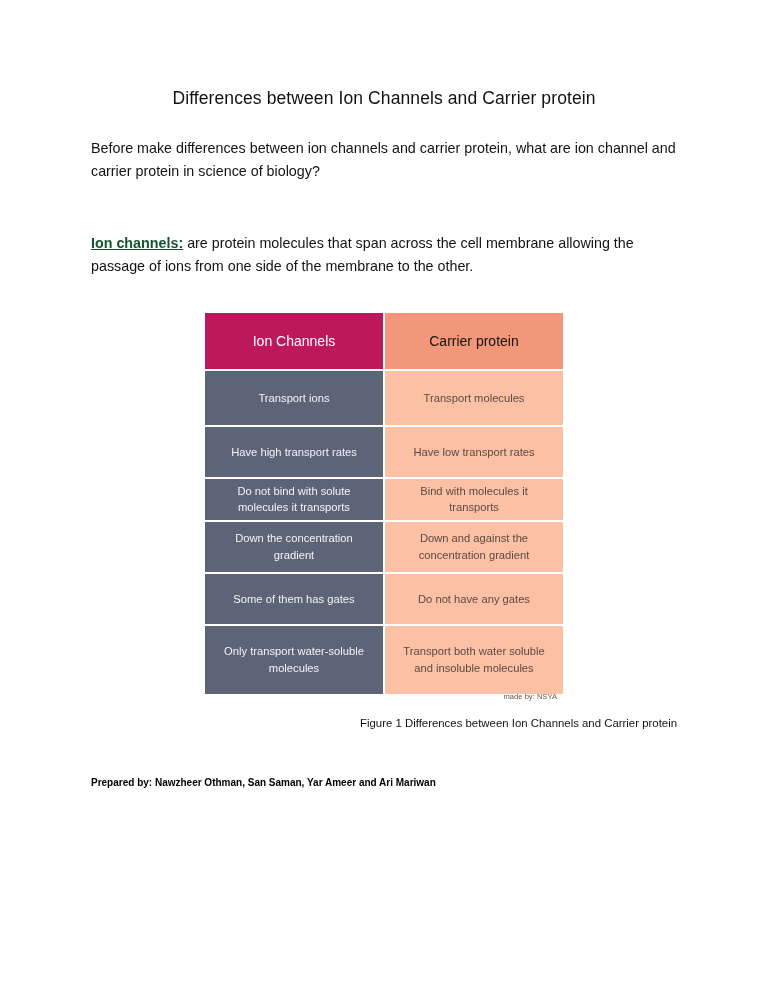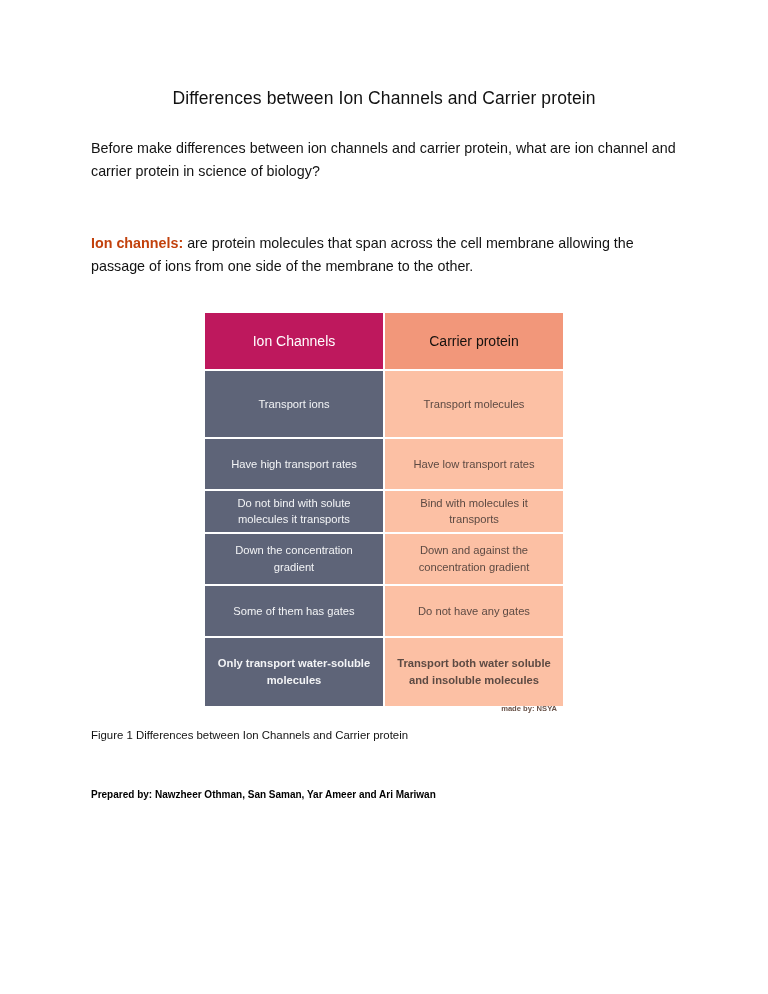--- a/index.html
+++ b/index.html
@@ -37,21 +37,22 @@
     line-height: 1.63;
     color: #131313;
     margin: 0;
     text-align: left;
   }
   .para-intro { margin-top: 28px; }
   .para-def-1 { margin-top: 48px; }
   .para-def-2 { margin-top: 46px; }
   .lead {
     font-weight: bold;
-    color: #c2410c;
+    color: #14532d;
+    text-decoration: underline;
   }
 
   
   .table-wrap {
     margin-top: 34px;
     display: flex;
     justify-content: center;
   }
   table.compare {
     width: 360px;
@@ -86,45 +87,45 @@
     color: #f3f4f6;
     font-size: 11.2px;
     line-height: 1.45;
   }
   .td-right {
     background: #fcc0a4;
     color: #5d4a43;
     font-size: 11.2px;
     line-height: 1.45;
   }
-  tr.row-1 td { height: 68px; }
+  tr.row-1 td { height: 56px; }
   tr.row-2 td { height: 52px; }
   tr.row-3 td { height: 36px; }
   tr.row-4 td { height: 52px; }
   tr.row-5 td { height: 52px; }
-  tr.row-6 td { height: 70px; font-weight: bold; }
+  tr.row-6 td { height: 70px; }
 
   .cell-stack {
     position: relative;
     height: 100%;
     display: flex;
     align-items: center;
     justify-content: center;
   }
   .watermark {
     position: absolute;
     right: -4px;
     bottom: -12px;
     font-size: 7.6px;
     color: #6a5349;
     white-space: nowrap;
   }
 
   .figure-caption {
-    text-align: left;
+    text-align: right;
     font-size: 11.4px;
     color: #131313;
     margin: 0;
     padding-top: 22px;
   }
   .credits {
     font-size: 10px;
     font-weight: bold;
     color: #000000;
     margin: 0;

